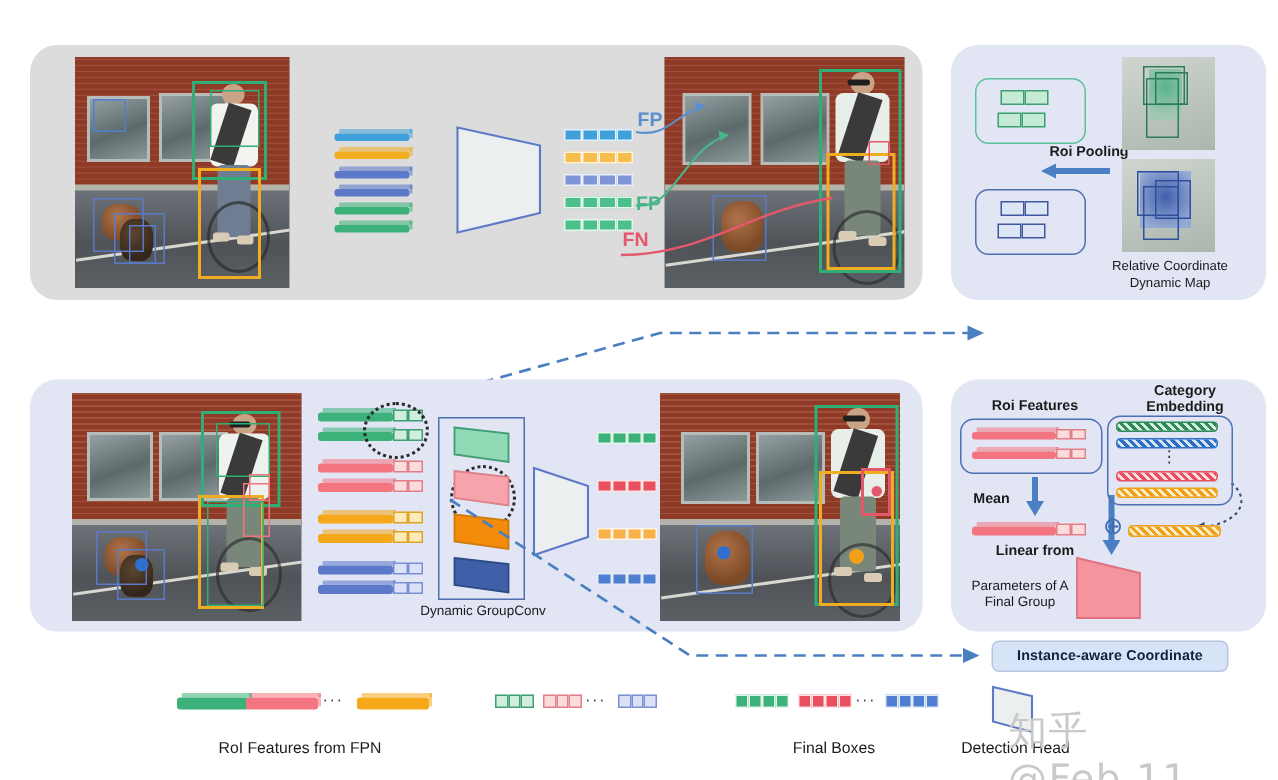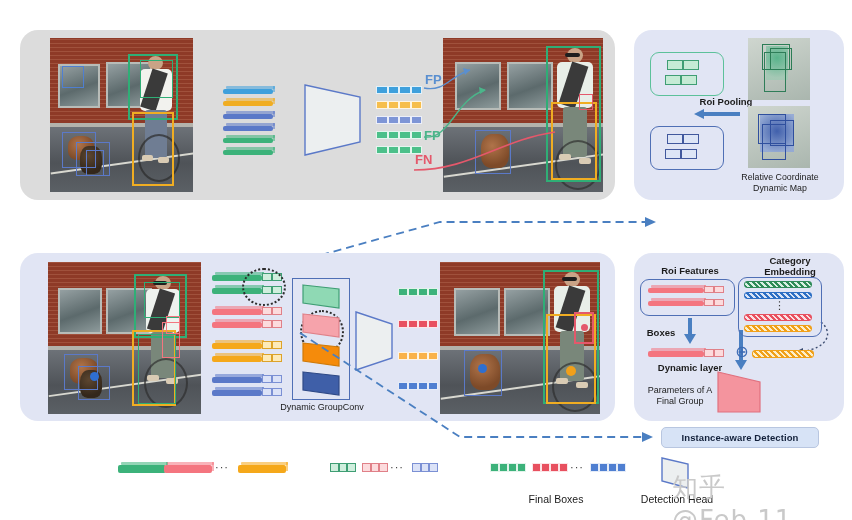--- a/index.html
+++ b/index.html
@@ -470,21 +470,21 @@
       <div class="top" style="background:#f4757f;"></div>
         <div class="side" style="background:#f4757f;"></div>
         <div class="face" style="background:#f4757f;"></div>
     </div>
     <div class="cellbar" style="left:56px;top:14px;width:20px;height:7px;">
       <i style="width:50%;background:#fcdbdd;border:1px solid #e08088;"></i>
         <i style="width:50%;background:#fcdbdd;border:1px solid #e08088;"></i>
     </div>
   </div>
 
-  <div class="abs cap cap-b" style="left:640px;top:327px;width:42px;font-size:9.5px;">Boxes</div>
+  <div class="abs cap cap-b" style="left:640px;top:327px;width:42px;font-size:9.5px;">Mean</div>
 
   <svg class="ovl" width="852" height="520">
     <line x1="690" y1="318" x2="690" y2="337" stroke="#4a7fc1" stroke-width="4"></line>
     <polygon points="690,344 684,334 696,334" fill="#4a7fc1"></polygon>
     <line x1="741" y1="330" x2="741" y2="363" stroke="#4a7fc1" stroke-width="4"></line>
     <polygon points="741,370 735,360 747,360" fill="#4a7fc1"></polygon>
     <path d="M821,322 C833,332 830,348 800,352" fill="none" stroke="#3a4a6e" stroke-width="1.4" stroke-dasharray="2,2.5"></path>
     <polygon points="795,352 803,348 803,357" fill="#3a4a6e"></polygon>
     <polygon points="718,372 760,382 760,412 718,412" fill="#f4949e" stroke="#e0717f" stroke-width="1.2"></polygon>
   </svg>
@@ -506,25 +506,25 @@
   <div class="abs rounded-box" style="left:738px;top:277px;width:82px;height:58px;"></div>
   <div class="abs" style="left:744px;top:281px;width:72px;height:52px;">
     <div class="abs" style="left:0;top:0;width:68px;height:7px;border:1px solid #2e8b57;border-radius:3px;box-sizing:border-box;background:repeating-linear-gradient(45deg,#2e8b57 0 2px,#d8f0e2 2px 4px);"></div>
     <div class="abs" style="left:0;top:11px;width:68px;height:7px;border:1px solid #2d6fc4;border-radius:3px;box-sizing:border-box;background:repeating-linear-gradient(45deg,#2d6fc4 0 2px,#d9e4f7 2px 4px);"></div>
     <div class="abs" style="left:30px;top:19px;width:10px;font-size:11px;color:#3a3a3a;text-align:center;line-height:10px;">⋮</div>
     <div class="abs" style="left:0;top:33px;width:68px;height:7px;border:1px solid #e8505f;border-radius:3px;box-sizing:border-box;background:repeating-linear-gradient(45deg,#e8505f 0 2px,#fbdfe2 2px 4px);"></div>
     <div class="abs" style="left:0;top:44px;width:68px;height:7px;border:1px solid #f0a019;border-radius:3px;box-sizing:border-box;background:repeating-linear-gradient(45deg,#f0a019 0 2px,#fdeeca 2px 4px);"></div>
   </div>
   <div class="abs" style="left:752px;top:350px;width:62px;height:8px;border:1px solid #f0a019;border-radius:3px;box-sizing:border-box;background:repeating-linear-gradient(45deg,#f0a019 0 2px,#fdeeca 2px 4px);"></div>
 
-  <div class="abs cap cap-b" style="left:652px;top:362px;width:76px;font-size:9.5px;">Dynamic layer</div>
+  <div class="abs cap cap-b" style="left:652px;top:362px;width:76px;font-size:9.5px;">Linear from</div>
   <div class="abs cap" style="left:637px;top:385px;width:86px;font-size:9px;">Parameters of A</div>
   <div class="abs cap" style="left:637px;top:396px;width:86px;font-size:9px;">Final Group</div>
 
-  <div class="abs pill" style="left:661px;top:427px;width:156px;height:19px;">Instance-aware Detection</div>
+  <div class="abs pill" style="left:661px;top:427px;width:156px;height:19px;">Instance-aware Coordinate</div>
 
   <svg class="ovl" width="852" height="520">
     <path d="M300,333 L460,437 L645,437" fill="none" stroke="#4a7fc1" stroke-width="1.8" stroke-dasharray="8,5"></path>
     <polygon points="653,437 642,432 642,442" fill="#4a7fc1"></polygon>
   </svg>
 
   <div class="abs" style="left:118px;top:462px;width:160px;height:12px;">
     <div class="bar3d" style="left:0;top:0;width:50px;height:11px;">
       <div class="top" style="background:#3cb27a;"></div>
         <div class="side" style="background:#3cb27a;"></div>
@@ -535,20 +535,21 @@
         <div class="side" style="background:#f4757f;"></div>
         <div class="face" style="background:#f4757f;"></div>
     </div>
     <div class="abs" style="left:97px;top:-1px;font-size:11px;color:#3a3a3a;letter-spacing:1px;">···</div>
     <div class="bar3d" style="left:120px;top:0;width:50px;height:11px;">
       <div class="top" style="background:#f5a81a;"></div>
         <div class="side" style="background:#f5a81a;"></div>
         <div class="face" style="background:#f5a81a;"></div>
     </div>
   </div>
+  <div class="abs cap cap-lg" style="left:110px;top:494px;width:180px;">RoI Features from FPN</div>
 
   <div class="abs" style="left:330px;top:462px;width:120px;height:12px;">
     <div class="cellbar" style="left:0;top:1px;width:26px;height:9px;">
       <i style="width:33.3%;background:#cfeedd;border:1px solid #3f9e74;"></i>
         <i style="width:33.3%;background:#cfeedd;border:1px solid #3f9e74;"></i>
         <i style="width:33.3%;background:#cfeedd;border:1px solid #3f9e74;"></i>
     </div>
     <div class="cellbar" style="left:32px;top:1px;width:26px;height:9px;">
       <i style="width:33.3%;background:#fcdbdd;border:1px solid #e08088;"></i>
         <i style="width:33.3%;background:#fcdbdd;border:1px solid #e08088;"></i>

